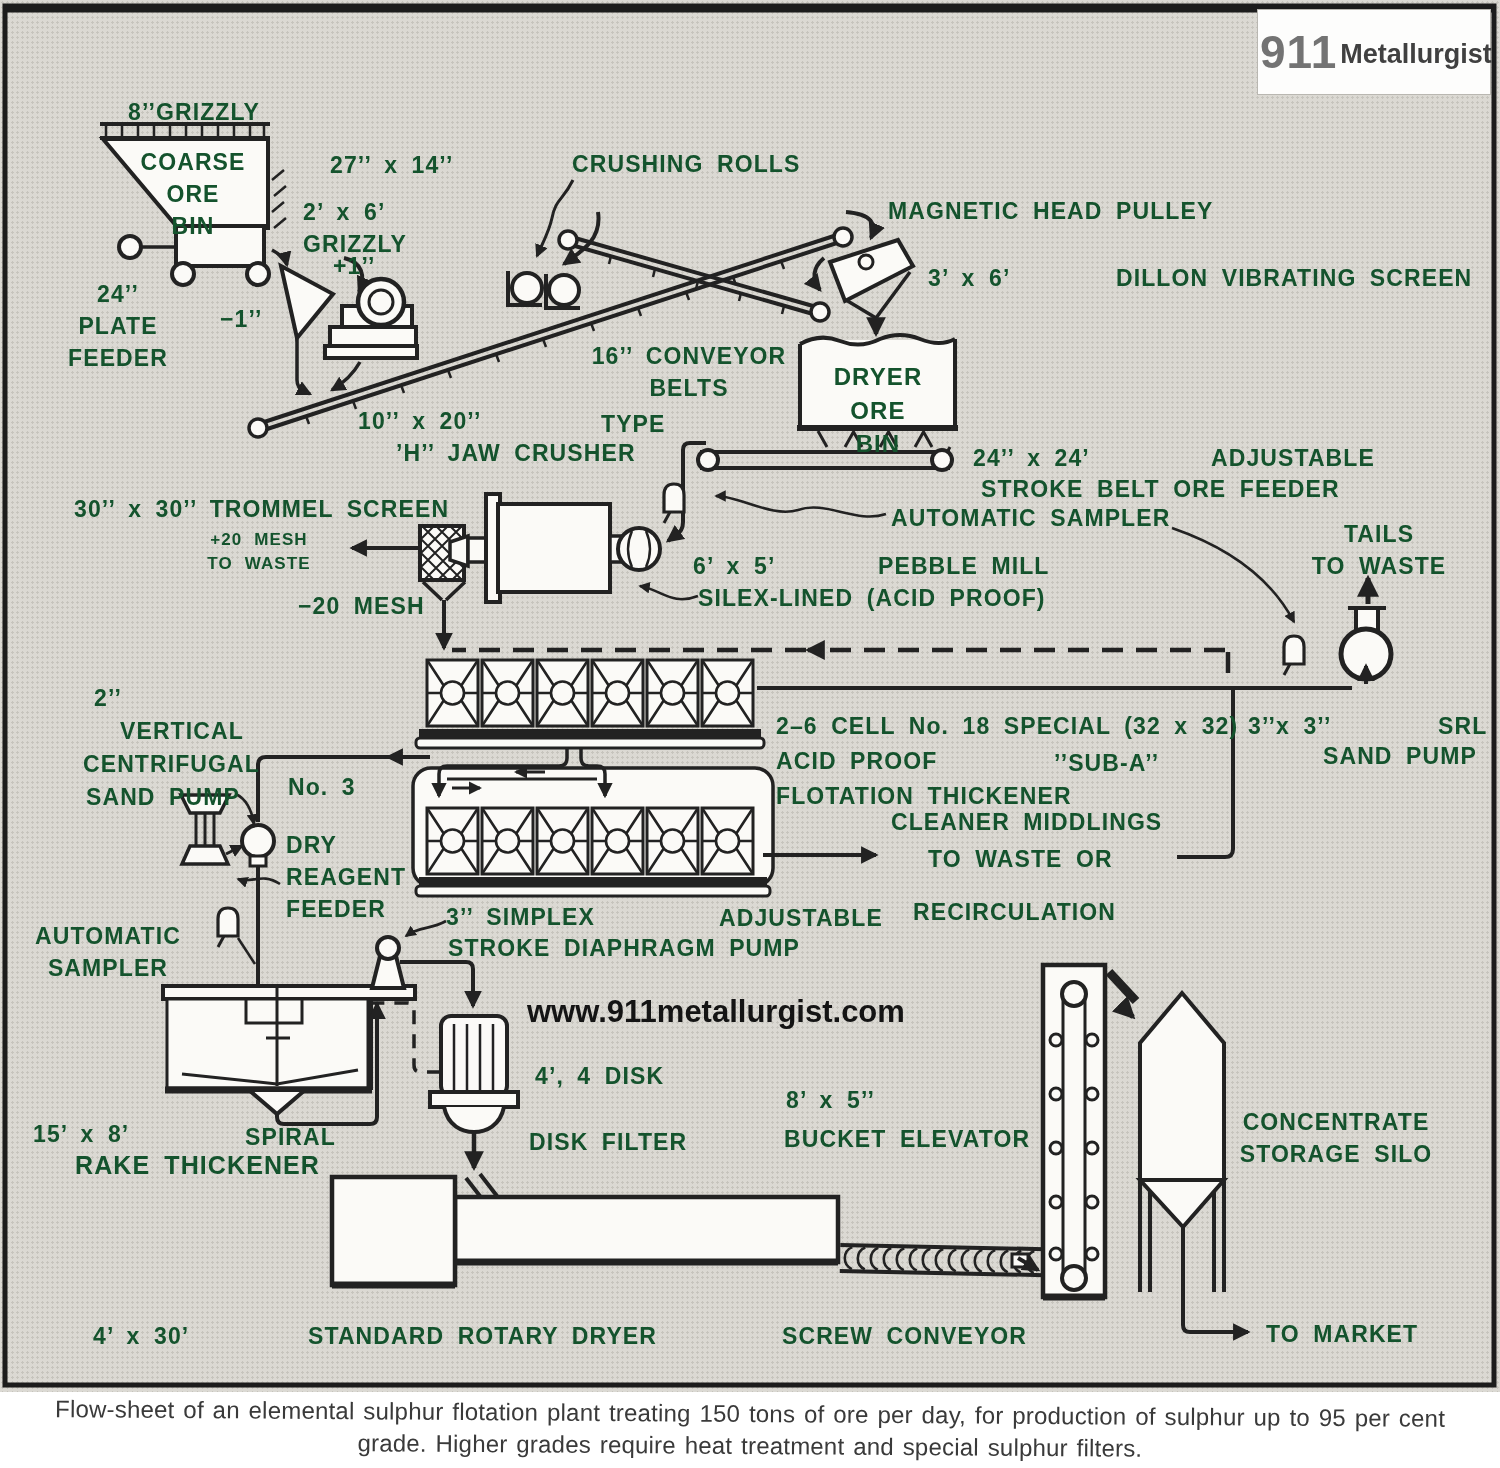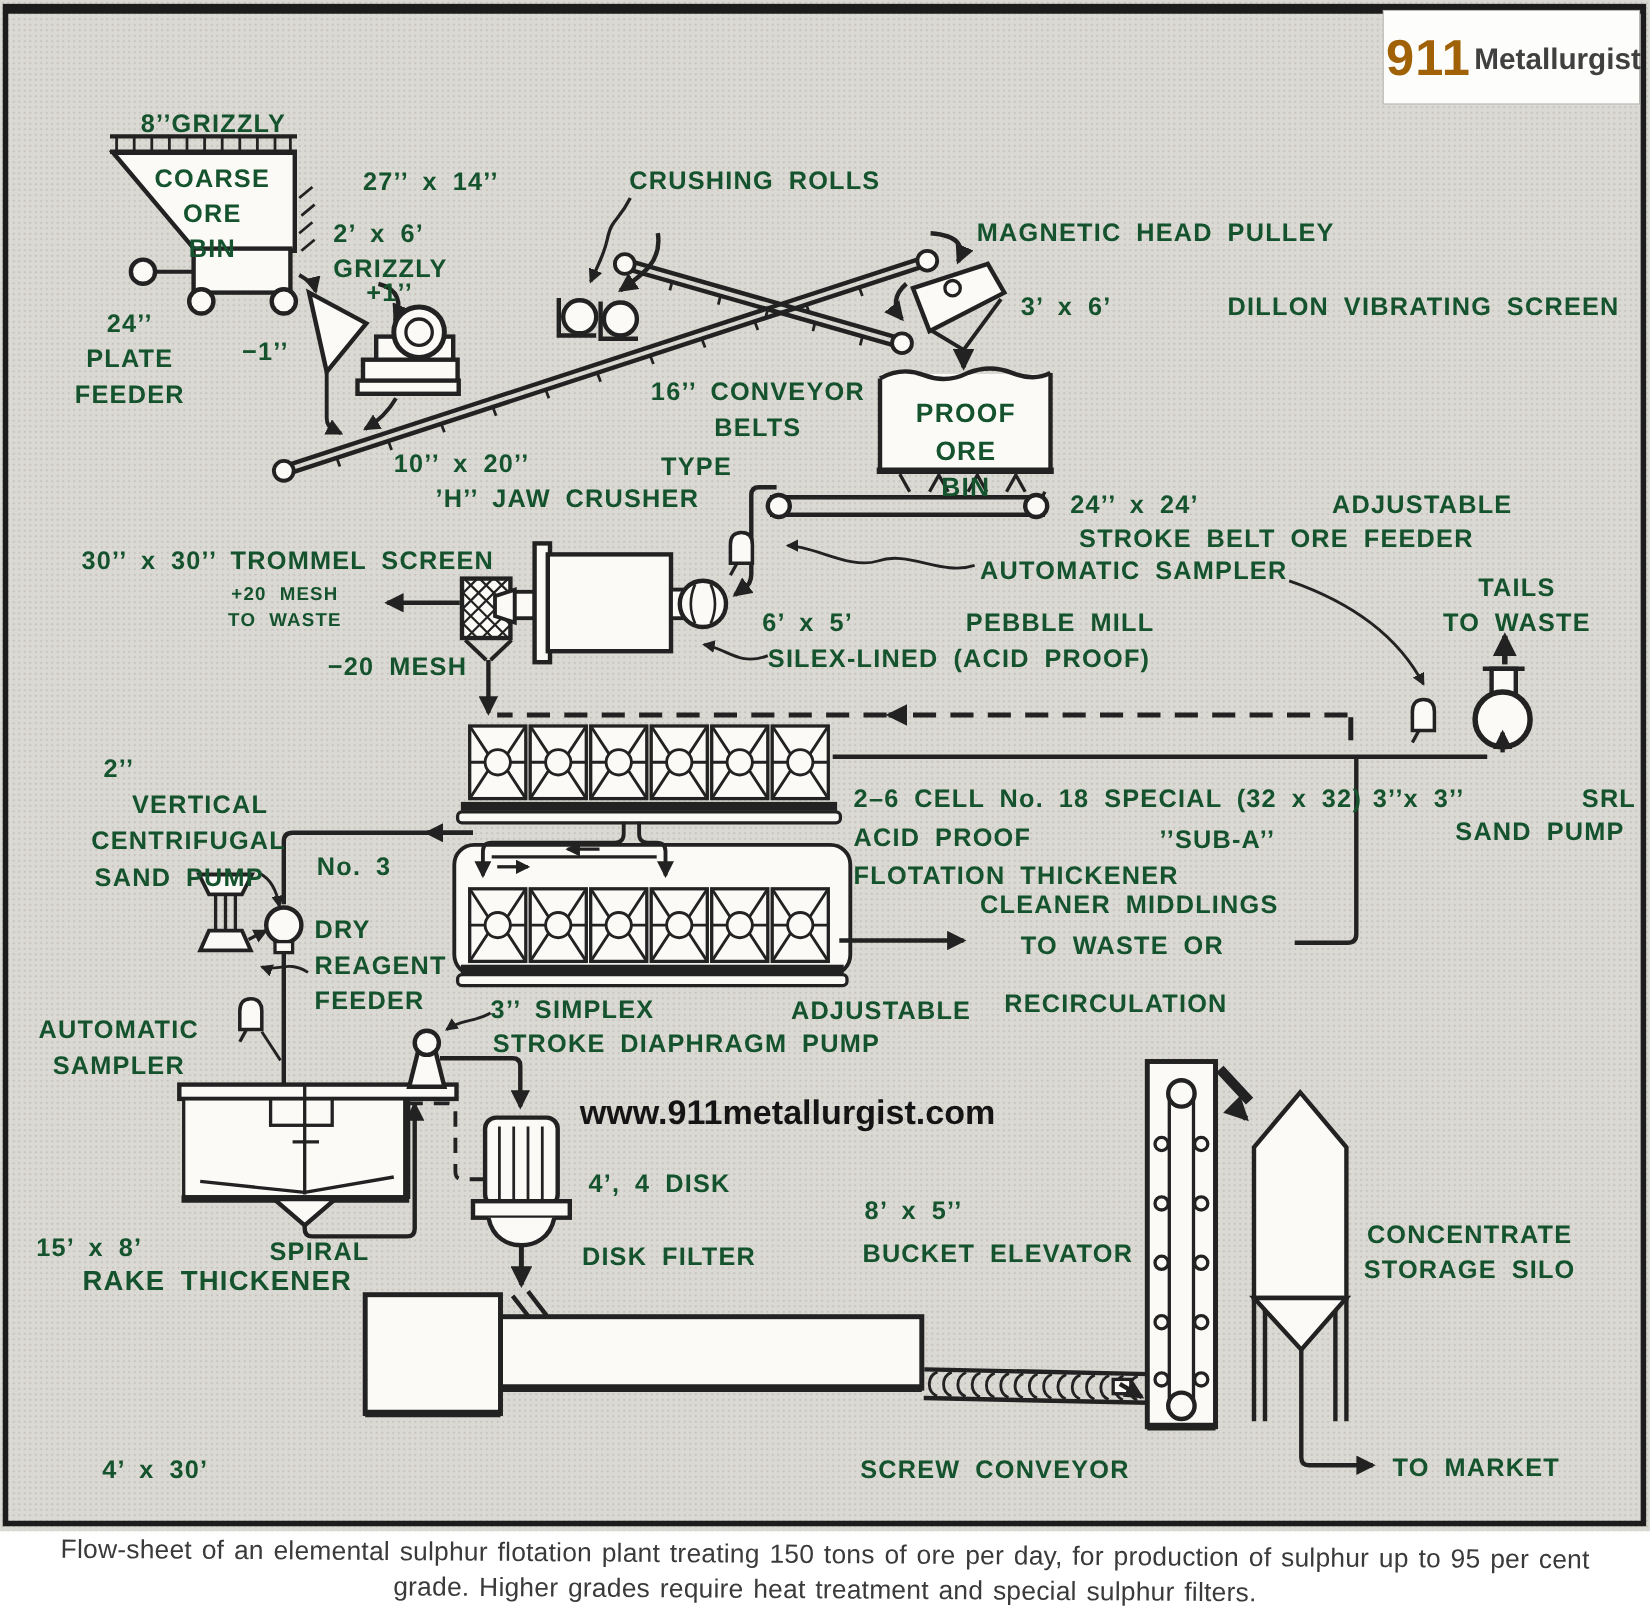--- a/index.html
+++ b/index.html
@@ -10,21 +10,21 @@
          background-image:radial-gradient(circle,#c6c4bd 1px,rgba(0,0,0,0) 1.35px);
          background-size:5px 5px;}
   #art{position:absolute;left:0;top:0;z-index:1;}
   #labels{position:absolute;left:0;top:0;width:1500px;height:1392px;z-index:3;pointer-events:none;}
   .lbl{position:absolute;font-weight:bold;color:#14532d;letter-spacing:1.1px;word-spacing:6px;
        white-space:pre-line;line-height:1.4;}
   #watermark{position:absolute;left:527px;top:994px;z-index:3;font-weight:bold;font-size:31px;
        letter-spacing:0px;color:#141414;}
   #logo{position:absolute;left:1258px;top:10px;width:232px;height:84px;background:#fdfdfc;z-index:4;
         display:flex;align-items:center;box-shadow:0 0 0 1px #b9b7b1;}
-  #logo .num{font-size:46px;font-weight:bold;color:#a16207;letter-spacing:1px;margin-left:2px;}
+  #logo .num{font-size:46px;font-weight:bold;color:#737373;letter-spacing:1px;margin-left:2px;}
   #logo .name{font-size:27px;font-weight:bold;color:#404040;margin-left:3px;margin-top:4px;}
   #caption{position:absolute;left:0;top:1398px;width:1500px;z-index:2;text-align:center;
            color:#3a3a3a;font-size:24px;line-height:1.35;letter-spacing:0.2px;word-spacing:2px;
            transform:rotate(0.4deg);}
 </style>
 </head>
 <body>
 
 <div id="stage">
   <div id="paper"></div>
@@ -316,21 +316,21 @@
       <div class="lbl" style="left: 220px; top: 303px; font-size: 23px;">−1’’</div>
       <div class="lbl" style="left: 358px; top: 405px; font-size: 23px;">10’’ x 20’’</div>
       <div class="lbl" style="left: 572px; top: 148px; font-size: 23px;">CRUSHING ROLLS</div>
       <div class="lbl" style="left: 888px; top: 195px; font-size: 23px;">MAGNETIC HEAD PULLEY</div>
       <div class="lbl" style="left: 928px; top: 262px; font-size: 23px;">3’ x 6’</div>
       <div class="lbl" style="left: 1116px; top: 262px; font-size: 23px;">DILLON VIBRATING SCREEN</div>
       <div class="lbl" style="left: 583px; top: 340px; font-size: 23px; width: 212px; text-align: center;">16’’ CONVEYOR
 BELTS</div>
       <div class="lbl" style="left: 601px; top: 408px; font-size: 23px;">TYPE</div>
       <div class="lbl" style="left: 396px; top: 437px; font-size: 23px;">’H’’ JAW CRUSHER</div>
-      <div class="lbl" style="left: 803px; top: 360px; font-size: 24px; width: 150px; text-align: center;">PROOF ORE
+      <div class="lbl" style="left: 803px; top: 360px; font-size: 24px; width: 150px; text-align: center;">DRYER ORE
 BIN</div>
       <div class="lbl" style="left: 973px; top: 442px; font-size: 23px;">24’’ x 24’</div>
       <div class="lbl" style="left: 1211px; top: 442px; font-size: 23px;">ADJUSTABLE</div>
       <div class="lbl" style="left: 981px; top: 473px; font-size: 23px;">STROKE BELT ORE FEEDER</div>
       <div class="lbl" style="left: 891px; top: 502px; font-size: 23px;">AUTOMATIC SAMPLER</div>
       <div class="lbl" style="left: 1300px; top: 518px; font-size: 23px; width: 158px; text-align: center;">TAILS
 TO WASTE</div>
       <div class="lbl" style="left: 74px; top: 493px; font-size: 23px;">30’’ x 30’’ TROMMEL SCREEN</div>
       <div class="lbl" style="left: 178px; top: 528px; font-size: 17px; width: 162px; text-align: center;">+20 MESH
 TO WASTE</div>
@@ -364,20 +364,21 @@
       <div class="lbl" style="left: 535px; top: 1060px; font-size: 23px;">4’, 4 DISK</div>
       <div class="lbl" style="left: 786px; top: 1084px; font-size: 23px;">8’ x 5’’</div>
       <div class="lbl" style="left: 784px; top: 1123px; font-size: 23px;">BUCKET ELEVATOR</div>
       <div class="lbl" style="left: 33px; top: 1118px; font-size: 23px;">15’ x 8’</div>
       <div class="lbl" style="left: 245px; top: 1121px; font-size: 23px;">SPIRAL</div>
       <div class="lbl" style="left: 75px; top: 1148px; font-size: 25px;">RAKE THICKENER</div>
       <div class="lbl" style="left: 529px; top: 1126px; font-size: 23px;">DISK FILTER</div>
       <div class="lbl" style="left: 1230px; top: 1064px; font-size: 23px; width: 212px; text-align: center; margin-top: 42px;">CONCENTRATE
 STORAGE SILO</div>
       <div class="lbl" style="left: 93px; top: 1320px; font-size: 23px;">4’ x 30’</div>
+      <div class="lbl" style="left: 308px; top: 1320px; font-size: 23px;">STANDARD ROTARY DRYER</div>
       <div class="lbl" style="left: 782px; top: 1320px; font-size: 23px;">SCREW CONVEYOR</div>
       <div class="lbl" style="left: 1266px; top: 1318px; font-size: 23px;">TO MARKET</div>
     </div>
 
   <div id="watermark" style="color: rgb(20, 20, 20);">www.911metallurgist.com</div>
 
   <div id="logo">
     <svg width="72" height="76" viewBox="0 0 80 84">
       <defs>
           <clipPath id="lc">

